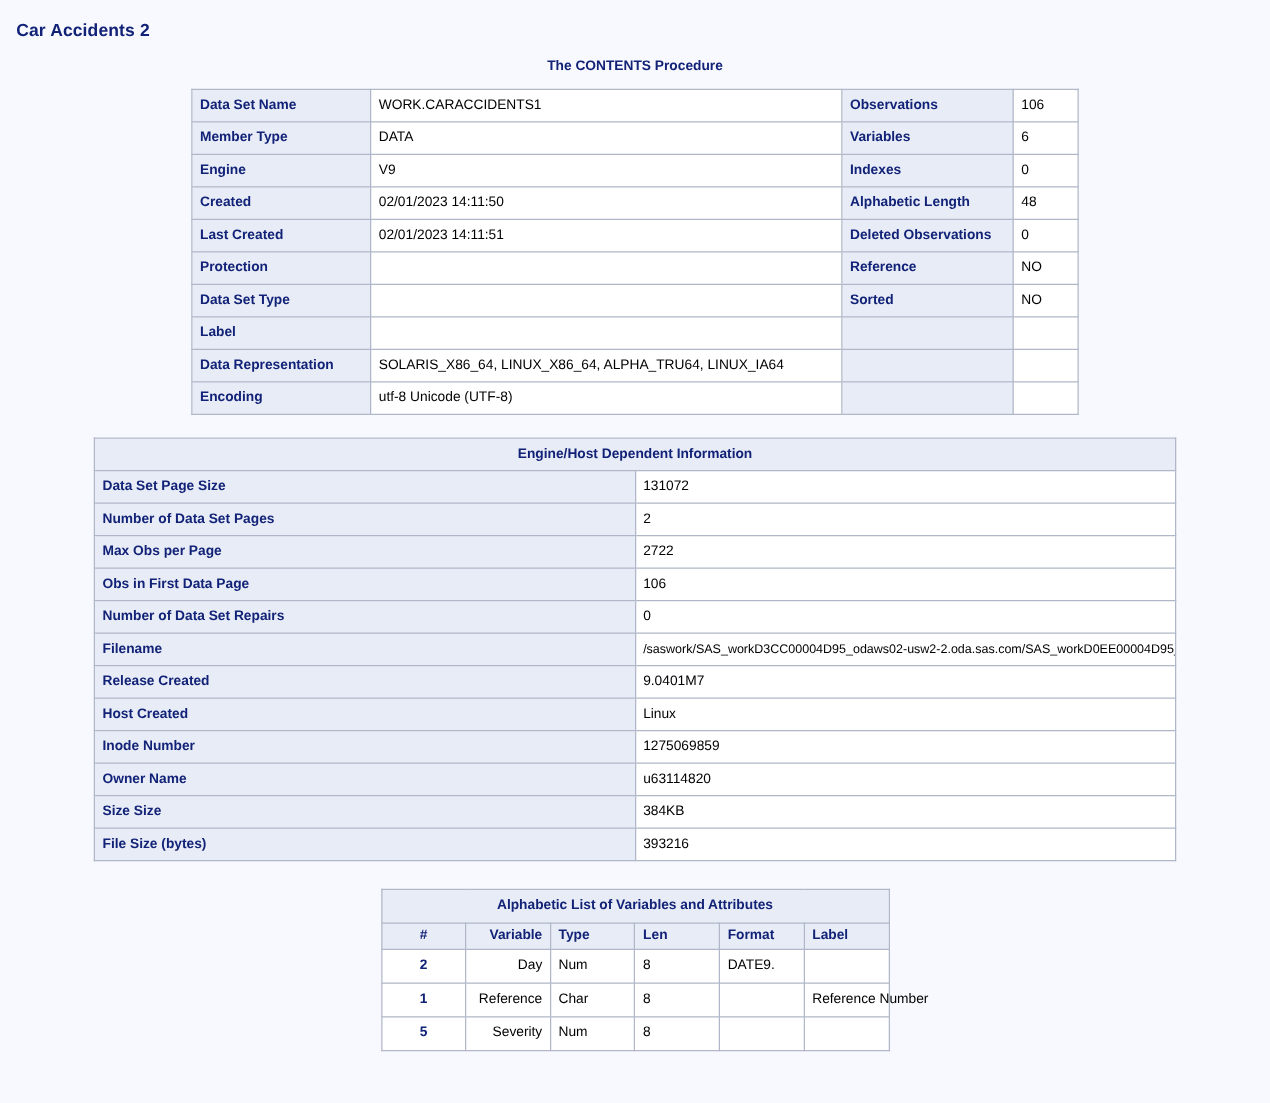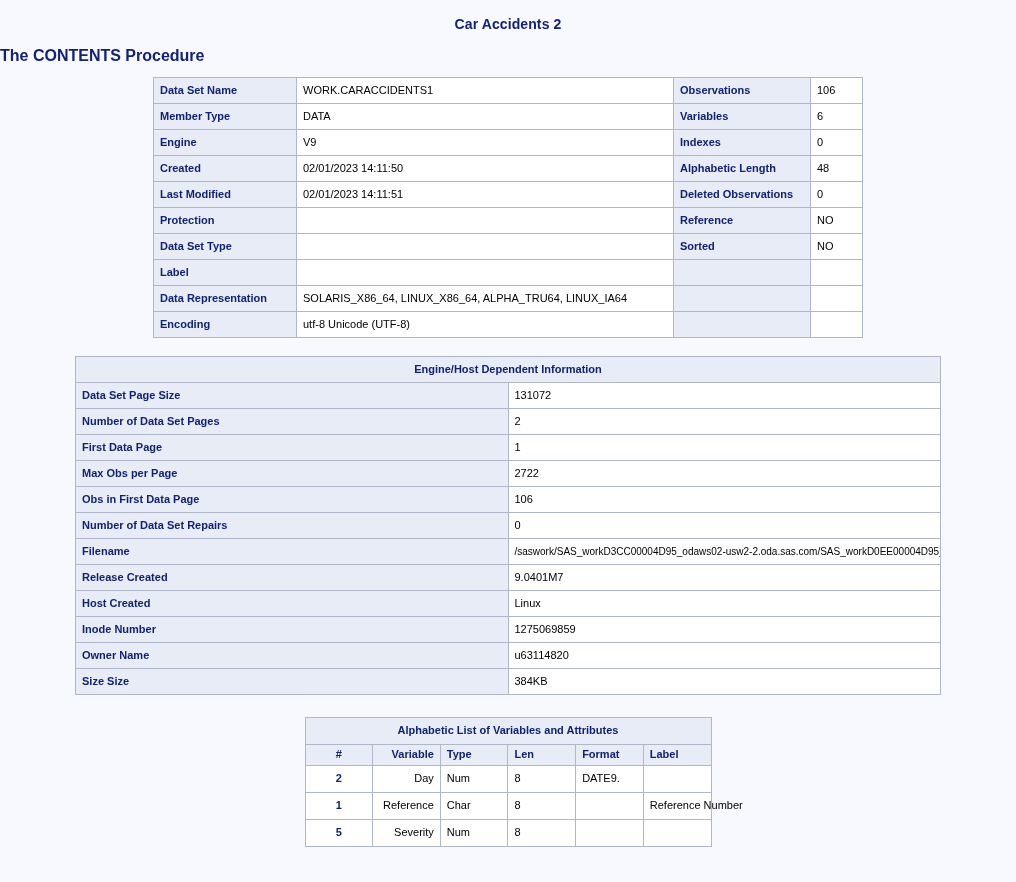--- a/index.html
+++ b/index.html
@@ -16,31 +16,32 @@
     overflow: hidden;
   }
   .page {
     width: 1016px;
     box-sizing: border-box;
     padding-top: 10px;
   }
 
   
   .doc-title {
-    text-align: center;
     color: #112277;
     font-weight: bold;
     font-size: 14px;
     margin: 6px 0 0 0;
     letter-spacing: 0.1px;
+    padding-left: 13px;
   }
   .proc-title {
-    color: #112277;
-    font-weight: bold;
-    font-size: 16px;
+    text-align: center;
+    color: #112277;
+    font-weight: bold;
+    font-size: 11px;
     margin: 15px 0 0 0;
   }
 
   
   table.sas {
     border-collapse: collapse;
     background: #ffffff;
     border: 1px solid #b0b7c8;
     font-size: 11px;
   }
@@ -157,21 +158,21 @@
             <td class="hdr c3">Indexes</td>
             <td class="val c4">0</td>
           </tr>
           <tr>
             <td class="hdr c1">Created</td>
             <td class="val c2">02/01/2023 14:11:50</td>
             <td class="hdr c3">Alphabetic Length</td>
             <td class="val c4">48</td>
           </tr>
           <tr>
-            <td class="hdr c1">Last Modified</td>
+            <td class="hdr c1">Last Created</td>
             <td class="val c2">02/01/2023 14:11:51</td>
             <td class="hdr c3">Deleted Observations</td>
             <td class="val c4">0</td>
           </tr>
           <tr>
             <td class="hdr c1">Protection</td>
             <td class="val c2"></td>
             <td class="hdr c3">Reference</td>
             <td class="val c4">NO</td>
           </tr>
@@ -211,24 +212,20 @@
         </tr>
       <tr>
             <td class="hdr k">Data Set Page Size</td>
             <td class="val v">131072</td>
           </tr>
           <tr>
             <td class="hdr k">Number of Data Set Pages</td>
             <td class="val v">2</td>
           </tr>
           <tr>
-            <td class="hdr k">First Data Page</td>
-            <td class="val v">1</td>
-          </tr>
-          <tr>
             <td class="hdr k">Max Obs per Page</td>
             <td class="val v">2722</td>
           </tr>
           <tr>
             <td class="hdr k">Obs in First Data Page</td>
             <td class="val v">106</td>
           </tr>
           <tr>
             <td class="hdr k">Number of Data Set Repairs</td>
             <td class="val v">0</td>
@@ -249,20 +246,24 @@
             <td class="hdr k">Inode Number</td>
             <td class="val v">1275069859</td>
           </tr>
           <tr>
             <td class="hdr k">Owner Name</td>
             <td class="val v">u63114820</td>
           </tr>
           <tr>
             <td class="hdr k">Size Size</td>
             <td class="val v">384KB</td>
+          </tr>
+          <tr>
+            <td class="hdr k">File Size (bytes)</td>
+            <td class="val v">393216</td>
           </tr>
         </tbody>
     </table>
   </div>
 
   <div class="t3-wrap">
     <table class="sas t3">
       <tbody>
         <tr>
           <td class="banner" colspan="6">Alphabetic List of Variables and Attributes</td>

